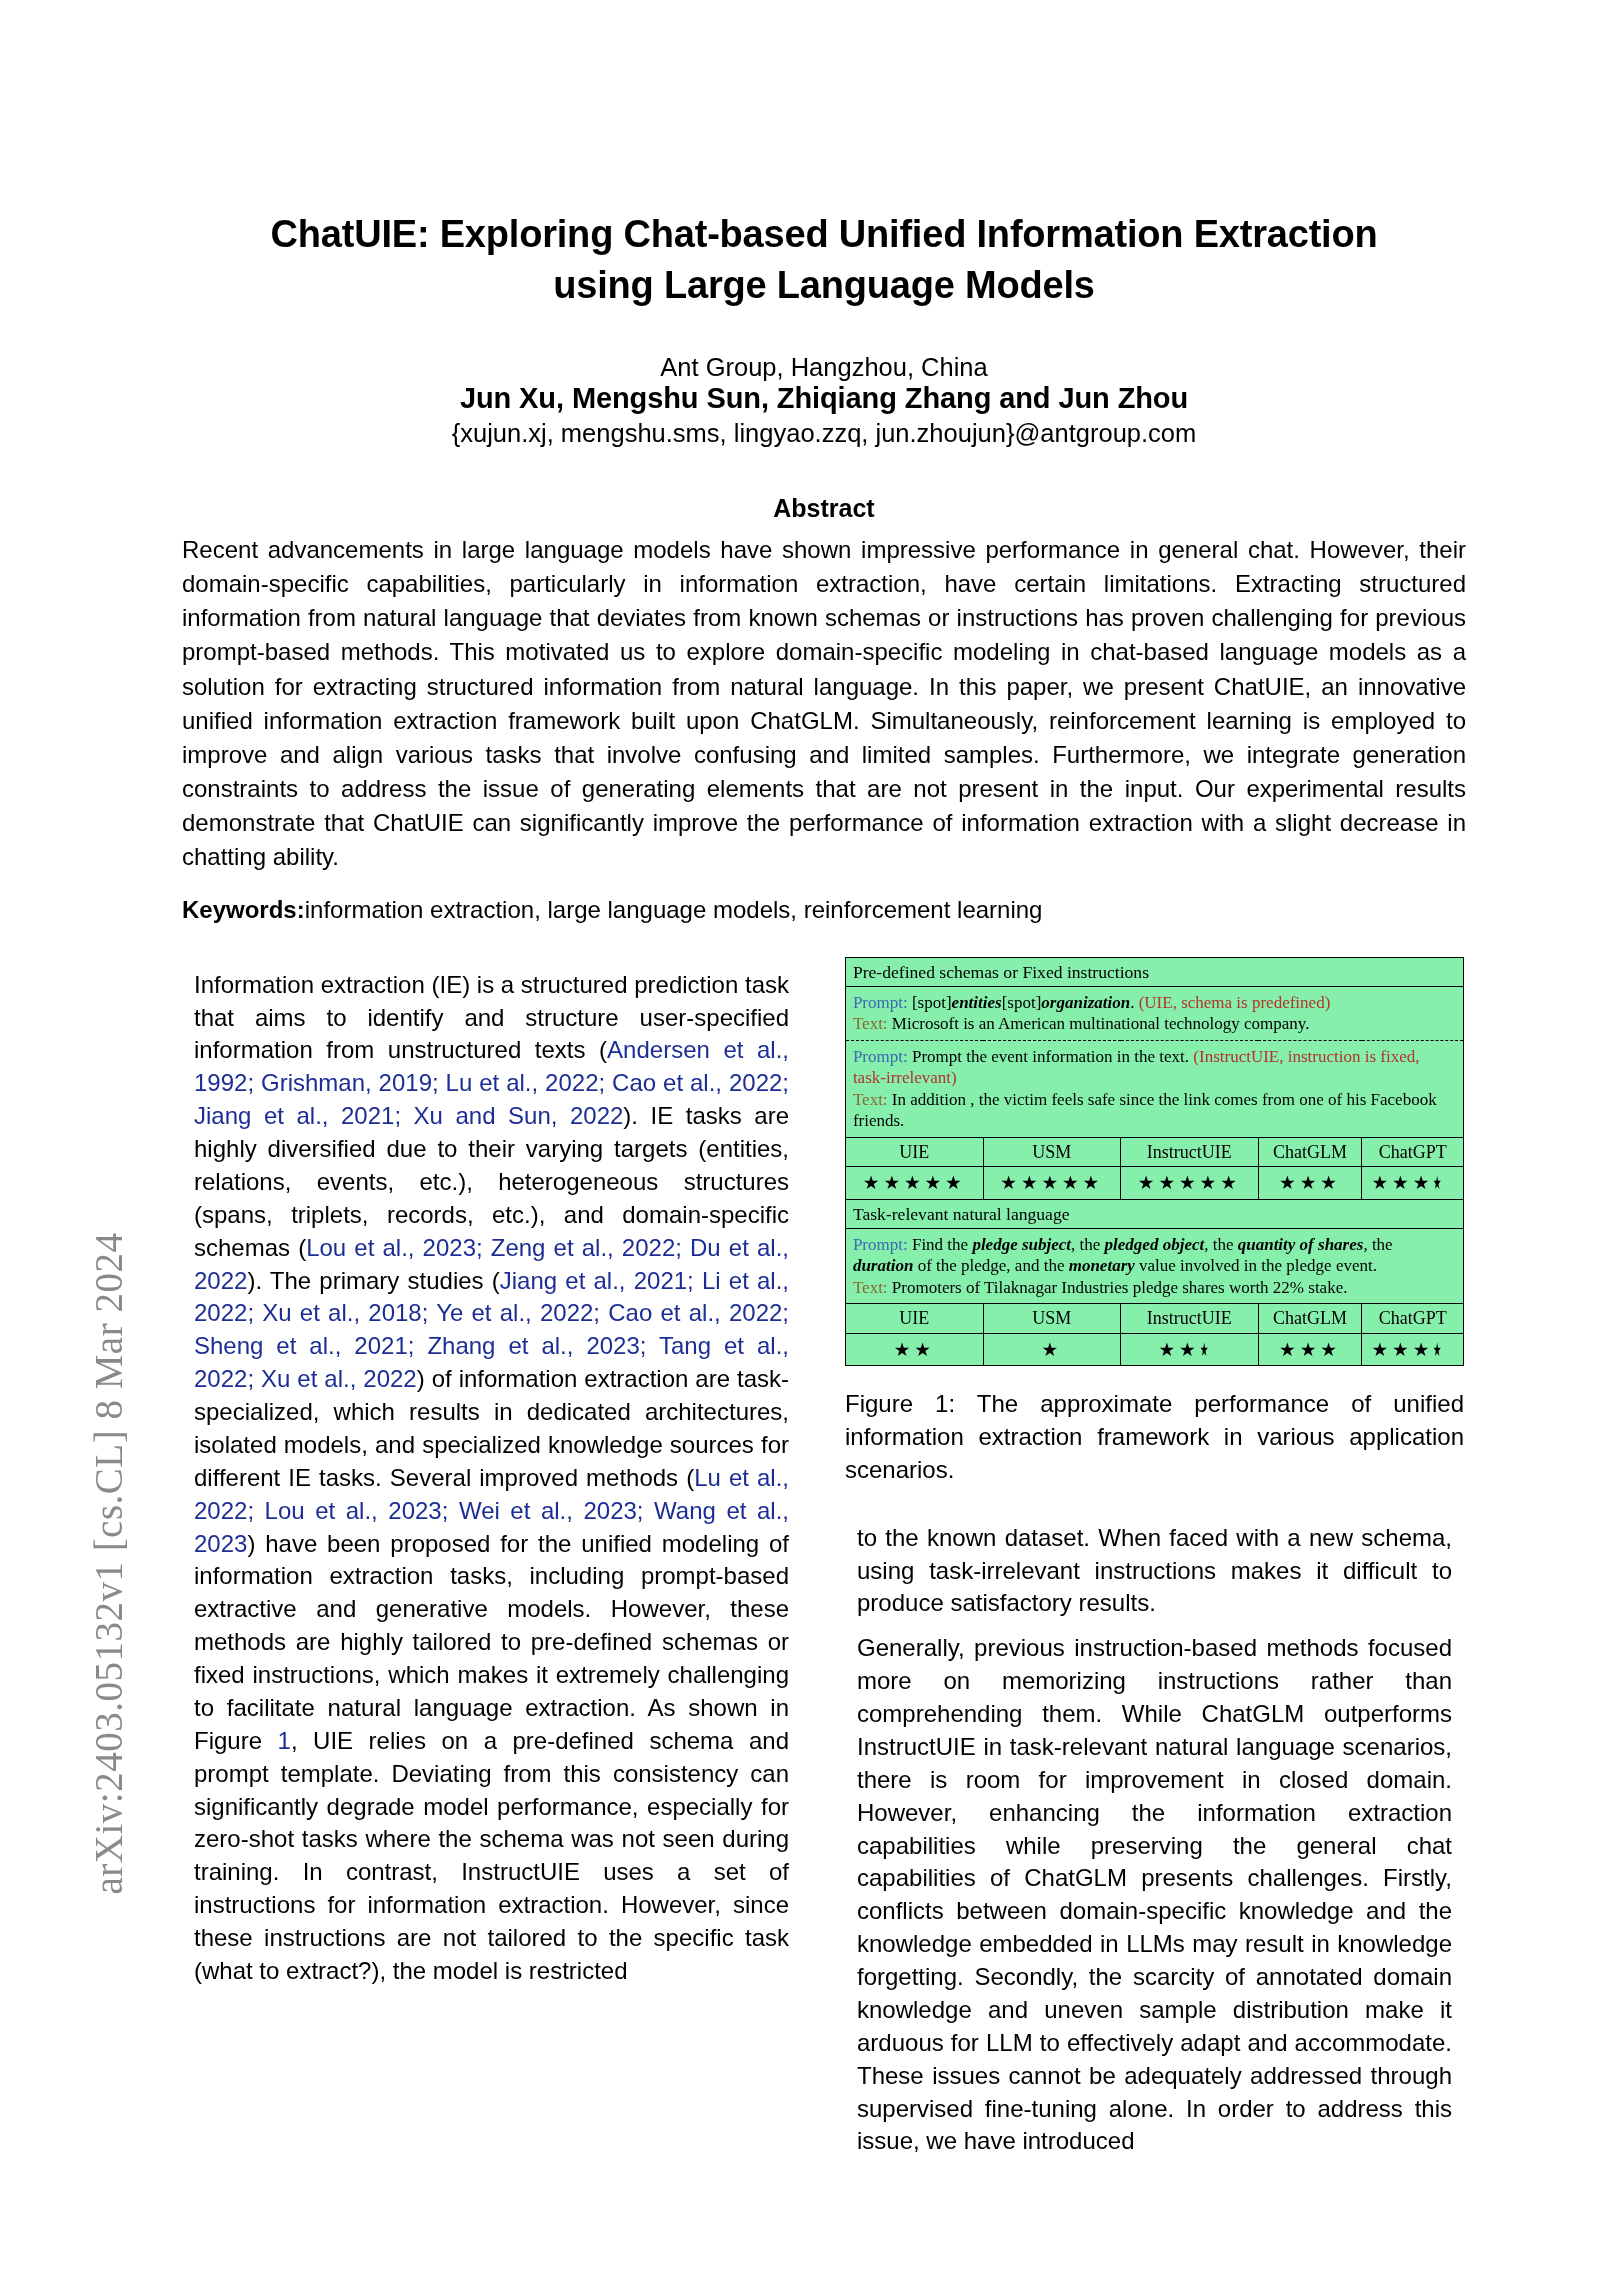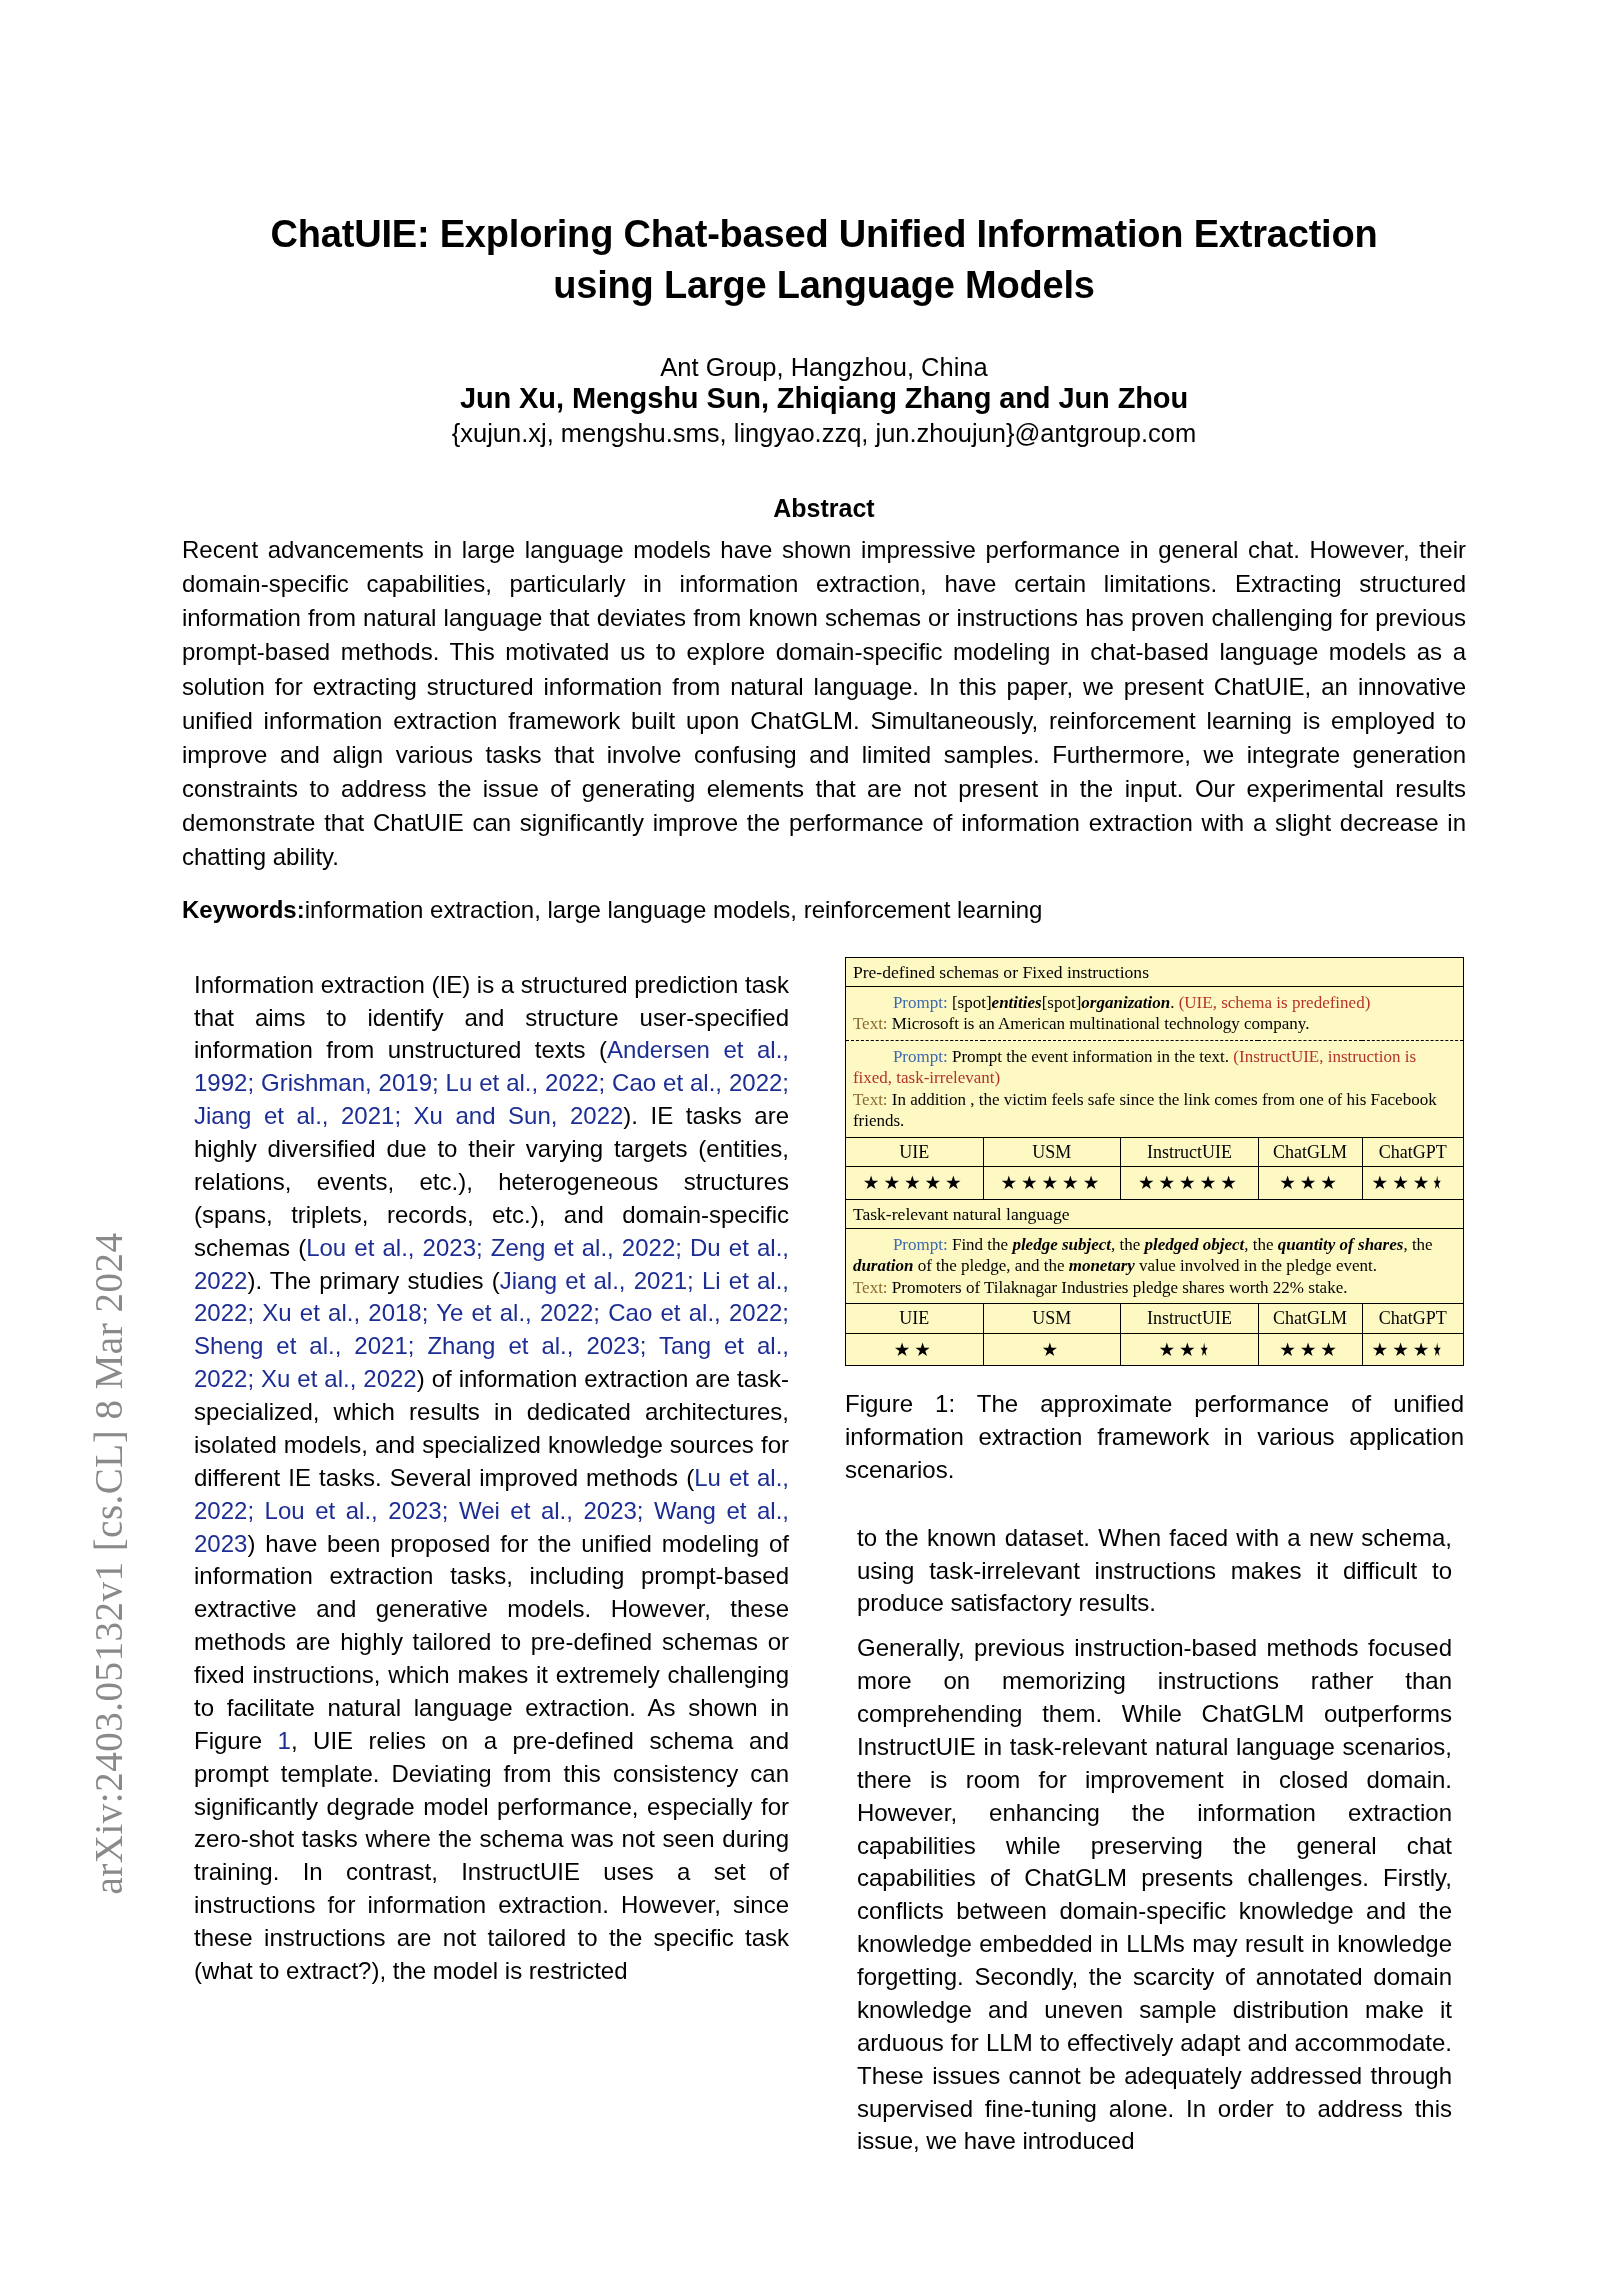--- a/index.html
+++ b/index.html
@@ -125,34 +125,34 @@
   .para + .para { margin-top: 0px; }
   .cite { color: #1c2d94; }
 
   
   #figure1 { margin-bottom: 0; }
   #fig1-table {
     width: 100%;
     border: 1.4px solid #000;
     border-collapse: collapse;
     font-family: "Liberation Serif", serif;
-    background: #fef9c3;
+    background: #86efac;
   }
   #fig1-table td {
     border: 1.4px solid #000;
     padding: 2.9px 6.9px;
     font-size: 17px;
     line-height: 1.27;
     vertical-align: middle;
   }
   .band { font-size: 17.6px !important; }
   .promptrow { padding-top: 4.9px !important; padding-bottom: 4.9px !important; }
   .dashed-bottom { border-bottom: 1.4px dashed #000 !important; }
   .dashed-top { border-top: 0 !important; }
-  .lbl-prompt { color: #3c6ab0; margin-left: 40px; }
+  .lbl-prompt { color: #3c6ab0; }
   .lbl-text { color: #8a6a33; }
   .note { color: #b4332a; }
   .kw { font-weight: bold; font-style: italic; }
   .hdrcell {
     text-align: center;
     font-size: 18px !important;
   }
   .starcell {
     text-align: center;
     font-size: 18.6px !important;

